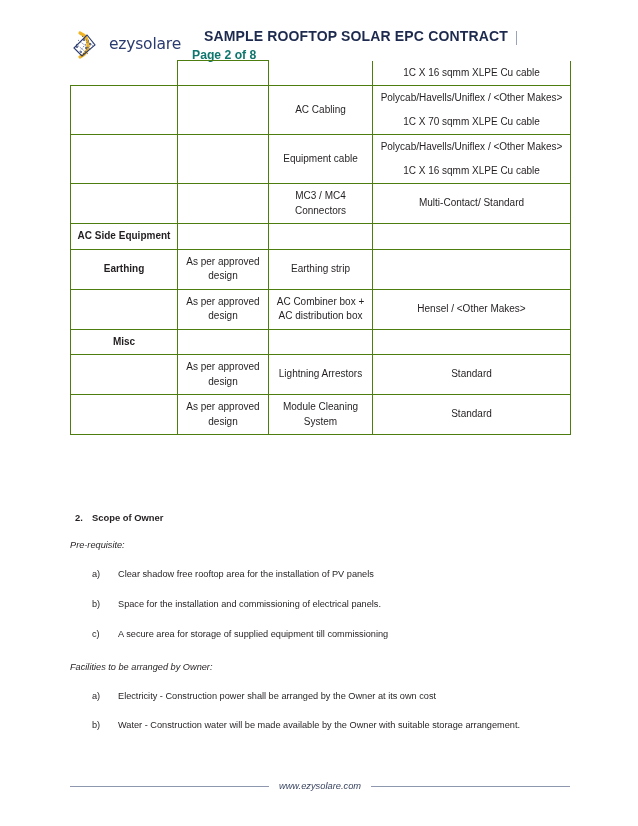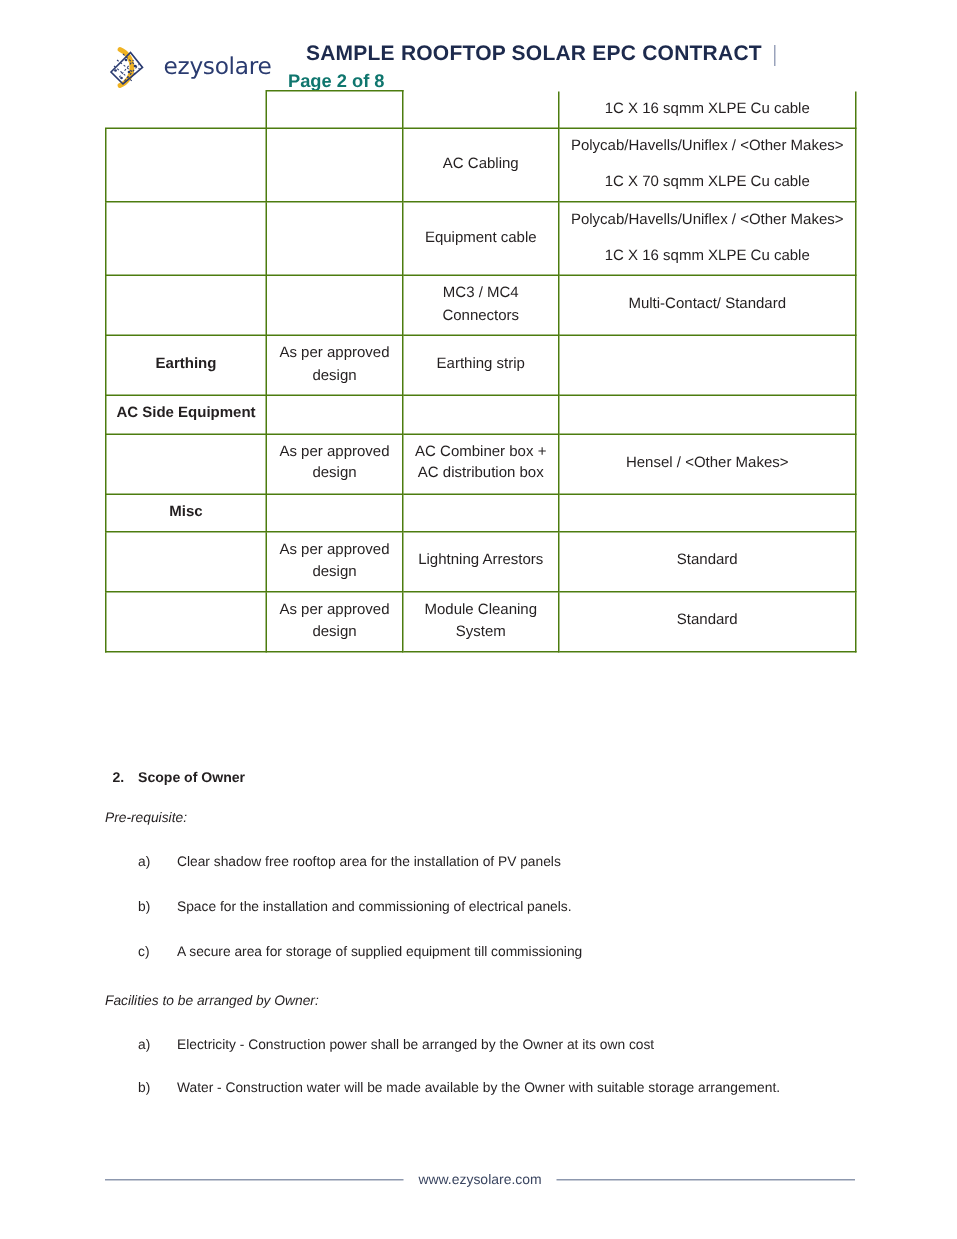--- a/index.html
+++ b/index.html
@@ -152,20 +152,21 @@
   .footer .rule {
     flex: 1 1 auto;
     height: 1px;
     background: #8d98ae;
   }
   .footer .url {
     flex: 0 0 auto;
     font-size: 9.3px;
     color: #3a4560;
     white-space: nowrap;
+    font-style: italic;
   }
 </style>
 </head>
 <body>
 
 <div class="page">
 
   <div class="header">
     <div class="logo-wrap">
       <span class="logo-mark">
@@ -226,30 +227,30 @@
 
 
       <tr>
         <td></td>
         <td></td>
         <td class="it">MC3 / MC4 Connectors</td>
         <td>Multi-Contact/ Standard</td>
       </tr>
 
       <tr>
+        <td class="bold">AC Side Equipment</td>
+        <td></td>
+        <td></td>
+        <td></td>
+      </tr>
+
+      <tr>
         <td class="bold">Earthing</td>
         <td class="it">As per approved design</td>
         <td class="it">Earthing strip</td>
-        <td></td>
-      </tr>
-
-      <tr>
-        <td class="bold">AC Side Equipment</td>
-        <td></td>
-        <td></td>
         <td></td>
       </tr>
 
       <tr>
         <td></td>
         <td class="it">As per approved design</td>
         <td class="it">AC Combiner box + AC distribution box</td>
         <td>Hensel /  &lt;Other Makes&gt;</td>
       </tr>
 

